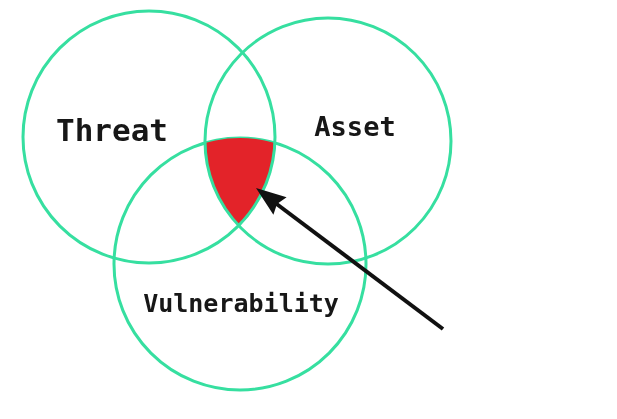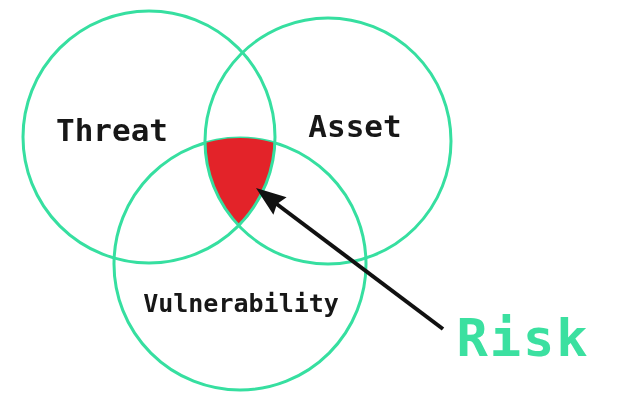--- a/index.html
+++ b/index.html
@@ -29,21 +29,21 @@
     line-height: 1;
   }
   .label-threat {
     left: 112px;
     top: 130px;
     font-size: 31px;
   }
   .label-asset {
     left: 355px;
     top: 126px;
-    font-size: 31px;
+    font-size: 27px;
   }
   .label-vulnerability {
     left: 241px;
     top: 303px;
     font-size: 25px;
     text-align: right;
   }
   .label-risk {
     left: 523px;
     top: 338px;
@@ -83,15 +83,14 @@
       <polygon points="256,188 286.6,197.2 277,204 273.4,214.8" fill="#111111"></polygon>
     </g>
   </svg>
 
   <div class="label label-threat">Threat</div>
 
   <div class="label label-asset">Asset</div>
 
   <div class="label label-vulnerability">Vulnerability</div>
 
-  <div class="label label-risk">Risk</div>
 
 </div>
 
 </body></html>

